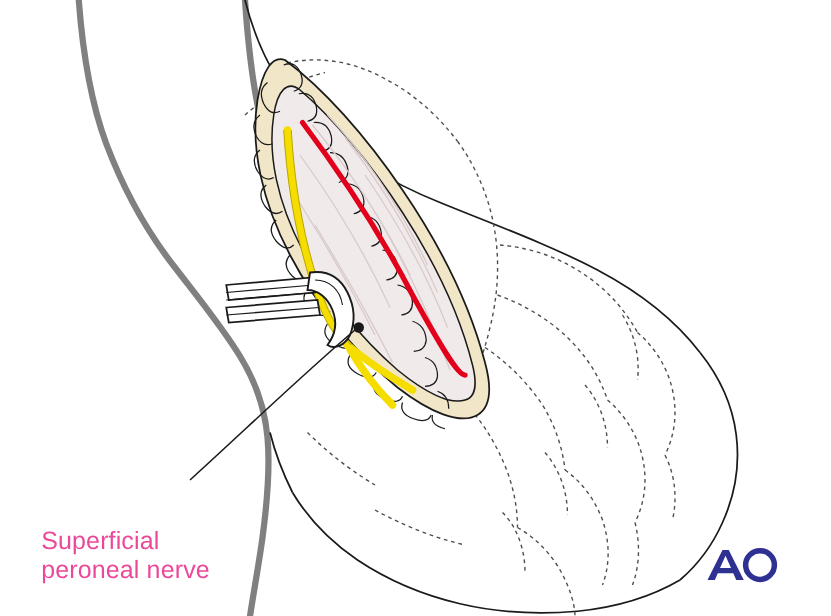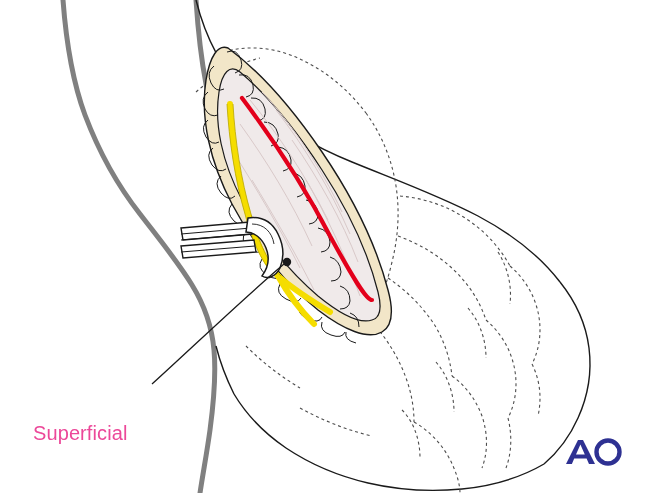--- a/index.html
+++ b/index.html
@@ -187,20 +187,21 @@
     </g>
 
     <g>
       <path d="M 152 384 C 196 344 246 296 284 264" fill="none" stroke="#1a1a1a" stroke-width="1.3"></path>
     </g>
 
   </svg>
 
   <div class="label-block">
     <span class="label-line1">Superficial</span>
+    <span class="label-line2">peroneal nerve</span>
   </div>
 
   <svg class="ao-logo" viewBox="0 0 62 30" xmlns="http://www.w3.org/2000/svg">
     <g fill="#2e3192">
       <path d="M 2 27 L 14 3 L 19 3 L 31 27 L 25 27 L 22.6 21.6 L 10.2 21.6 L 7.9 27 Z M 12 17.4 L 20.8 17.4 L 16.4 7.6 Z"></path>
     </g>
     <circle cx="44" cy="15" r="11.5" fill="none" stroke="#2e3192" stroke-width="4.4"></circle>
     <text x="0" y="0" font-size="0">AO</text>
   </svg>
 

